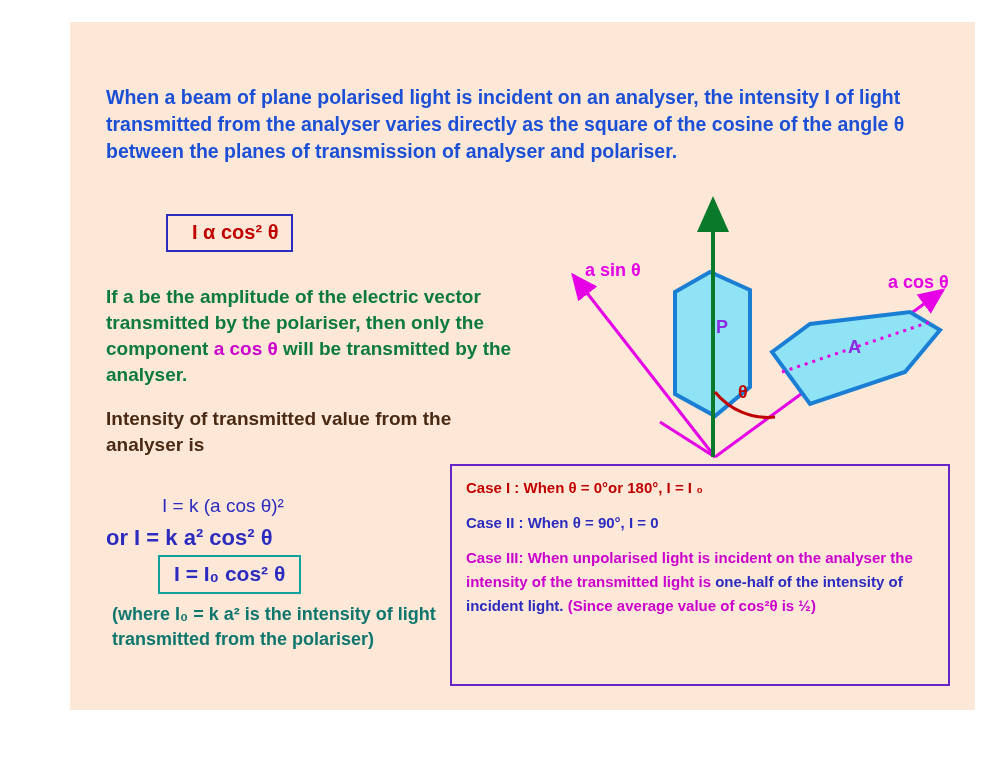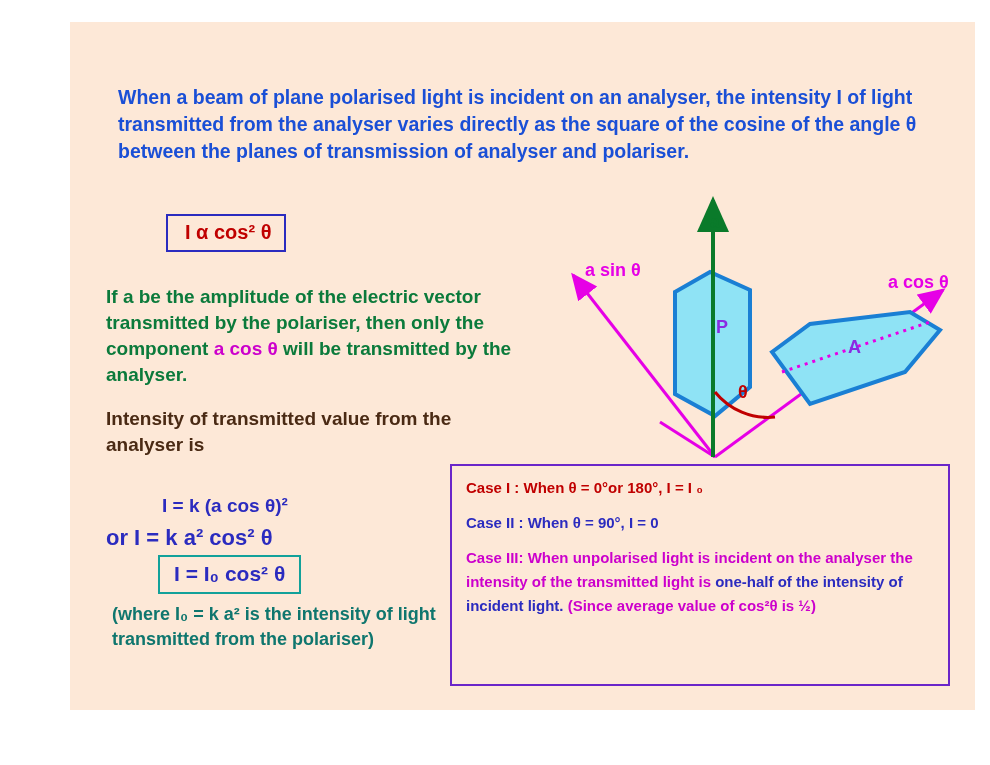--- a/index.html
+++ b/index.html
@@ -35,30 +35,29 @@
   
   #intro {
     position: absolute;
     left: 36px;
     top: 62px;
     width: 800px;
     font-size: 19.5px;
     font-weight: bold;
     color: #1a4fd6;
     line-height: 27px;
-    margin-left: 12px;
   }
   
   #formula1 {
     position: absolute;
     left: 96px;
     top: 192px;
     border: 2px solid #2b2bbf;
     background: #fde8d7;
-    padding: 5px 13px 6px 17px;
+    padding: 5px 13px 6px 24px;
     font-size: 20px;
     font-weight: bold;
     color: #c00000;
   }
   
   #greenpara {
     position: absolute;
     left: 36px;
     top: 262px;
     width: 420px;
@@ -78,21 +77,21 @@
     font-weight: bold;
     color: #4a2a14;
     line-height: 26px;
   }
   
   #eq1 {
     position: absolute;
     left: 92px;
     top: 473px;
     font-size: 19px;
-    font-weight: bold;
+    font-weight: normal;
     color: #2b2bbf;
   }
   #eq2 {
     position: absolute;
     left: 36px;
     top: 503px;
     font-size: 22px;
     font-weight: bold;
     color: #2b2bbf;
   }

